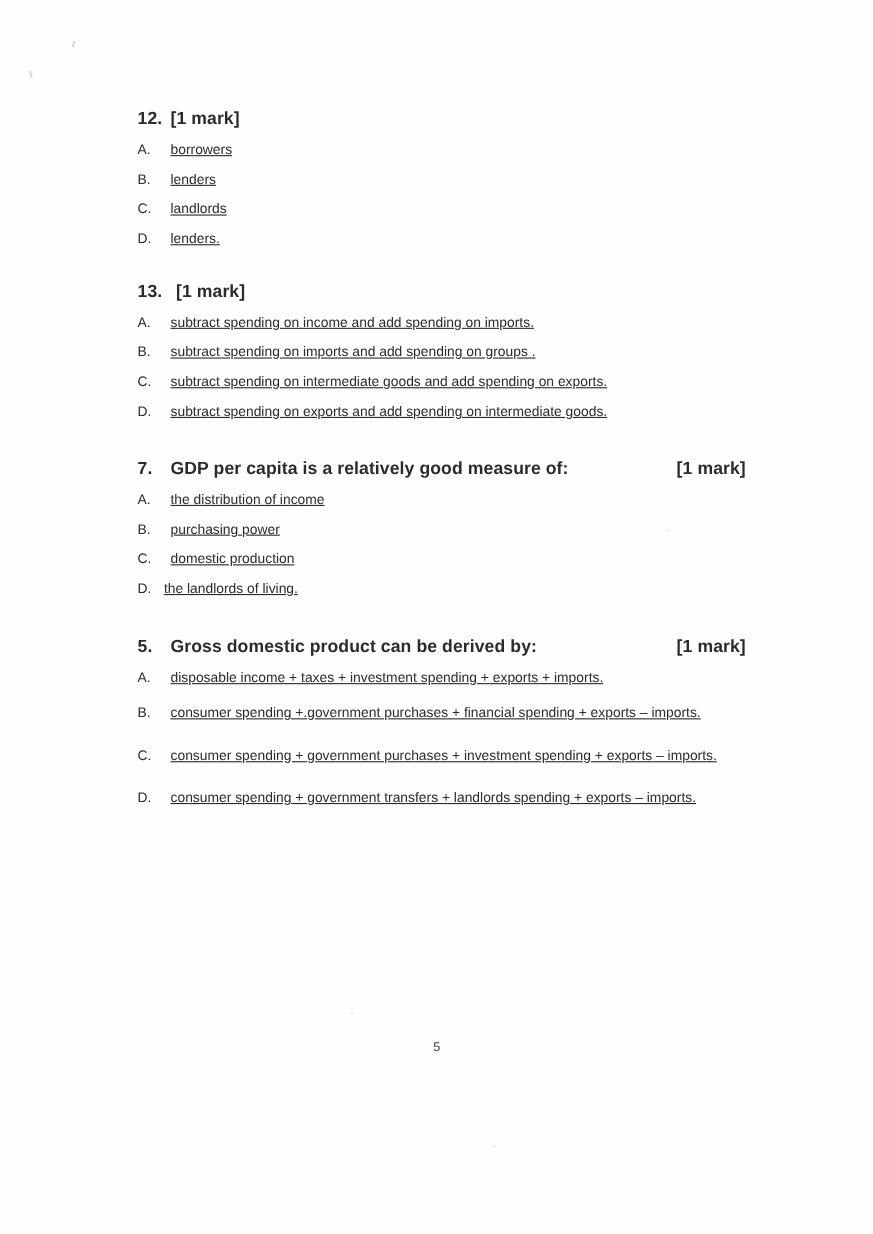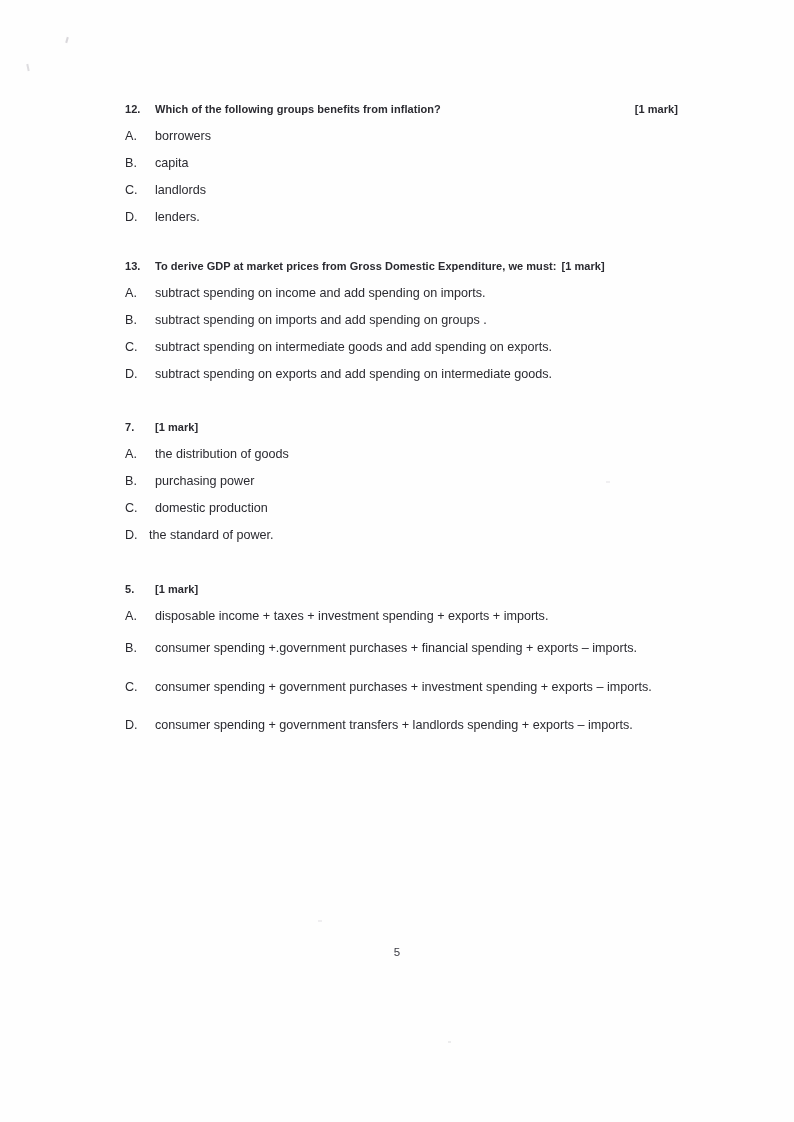--- a/index.html
+++ b/index.html
@@ -47,21 +47,21 @@
 
   .question-block {
     margin-bottom: 0;
   }
 
   
   .q-head {
     display: flex;
     align-items: baseline;
     font-weight: bold;
-    font-size: 11px;
+    font-size: 16px;
     line-height: 16px;
     letter-spacing: .005em;
   }
   .q-num {
     flex: 0 0 auto;
     width: 30px;
   }
   .q-text {
     flex: 1 1 auto;
   }
@@ -90,20 +90,21 @@
   }
   .opt-letter {
     flex: 0 0 auto;
     width: 30px;
   }
   .opt-letter.tight {
     width: 24px;
   }
   .opt-text {
     flex: 1 1 auto;
+    text-decoration: underline;
   }
   .opt.justify .opt-text {
     text-align: justify;
     text-align-last: left;
   }
   .opt.wrap .opt-text {
     line-height: 27.5px;
   }
 
   
@@ -131,49 +132,47 @@
   <div class="speckle s3"></div>
   <div class="speckle s4"></div>
   <div class="speckle s5"></div>
   <div class="speckle s6"></div>
 
   <div class="content">
 
     <div class="question-block">
       <div class="q-head">
         <span class="q-num">12.</span>
-        <span class="q-text">Which of the following groups benefits from inflation?</span>
         <span class="q-mark">[1 mark]</span>
       </div>
       <div class="options">
         <div class="opt">
           <span class="opt-letter">A.</span>
           <span class="opt-text">borrowers</span>
         </div>
         <div class="opt">
           <span class="opt-letter">B.</span>
-          <span class="opt-text">capita</span>
+          <span class="opt-text">lenders</span>
         </div>
         <div class="opt">
           <span class="opt-letter">C.</span>
           <span class="opt-text">landlords</span>
         </div>
         <div class="opt">
           <span class="opt-letter">D.</span>
           <span class="opt-text">lenders.</span>
         </div>
       </div>
     </div>
 
     <div class="gap-q13"></div>
 
     <div class="question-block">
       <div class="q-head inline-mark">
         <span class="q-num">13.</span>
-        <span class="q-text">To derive GDP at market prices from Gross Domestic Expenditure, we must:</span>
         <span class="q-mark">[1 mark]</span>
       </div>
       <div class="options">
         <div class="opt">
           <span class="opt-letter">A.</span>
           <span class="opt-text">subtract spending on income and add spending on imports.</span>
         </div>
         <div class="opt">
           <span class="opt-letter">B.</span>
           <span class="opt-text">subtract spending on imports and add spending on groups .</span>
@@ -187,47 +186,49 @@
           <span class="opt-text">subtract spending on exports and add spending on intermediate goods.</span>
         </div>
       </div>
     </div>
 
     <div class="gap-q14"></div>
 
     <div class="question-block">
       <div class="q-head">
         <span class="q-num">7.</span>
-        <span class="q-mark">[1 mark]</span>
-      </div>
-      <div class="options">
-        <div class="opt">
-          <span class="opt-letter">A.</span>
-          <span class="opt-text">the distribution of goods</span>
+        <span class="q-text">GDP per capita is a relatively good measure of:</span>
+        <span class="q-mark">[1 mark]</span>
+      </div>
+      <div class="options">
+        <div class="opt">
+          <span class="opt-letter">A.</span>
+          <span class="opt-text">the distribution of income</span>
         </div>
         <div class="opt">
           <span class="opt-letter">B.</span>
           <span class="opt-text">purchasing power</span>
         </div>
         <div class="opt">
           <span class="opt-letter">C.</span>
           <span class="opt-text">domestic production</span>
         </div>
         <div class="opt">
           <span class="opt-letter tight">D.</span>
-          <span class="opt-text">the standard of power.</span>
+          <span class="opt-text">the landlords of living.</span>
         </div>
       </div>
     </div>
 
     <div class="gap-q15"></div>
 
     <div class="question-block">
       <div class="q-head">
         <span class="q-num">5.</span>
+        <span class="q-text">Gross domestic product can be derived by:</span>
         <span class="q-mark">[1 mark]</span>
       </div>
       <div class="options">
         <div class="opt">
           <span class="opt-letter">A.</span>
           <span class="opt-text">disposable income + taxes + investment spending + exports + imports.</span>
         </div>
         <div class="opt justify wrap">
           <span class="opt-letter">B.</span>
           <span class="opt-text">consumer spending +.government purchases + financial spending + exports – imports.</span>

